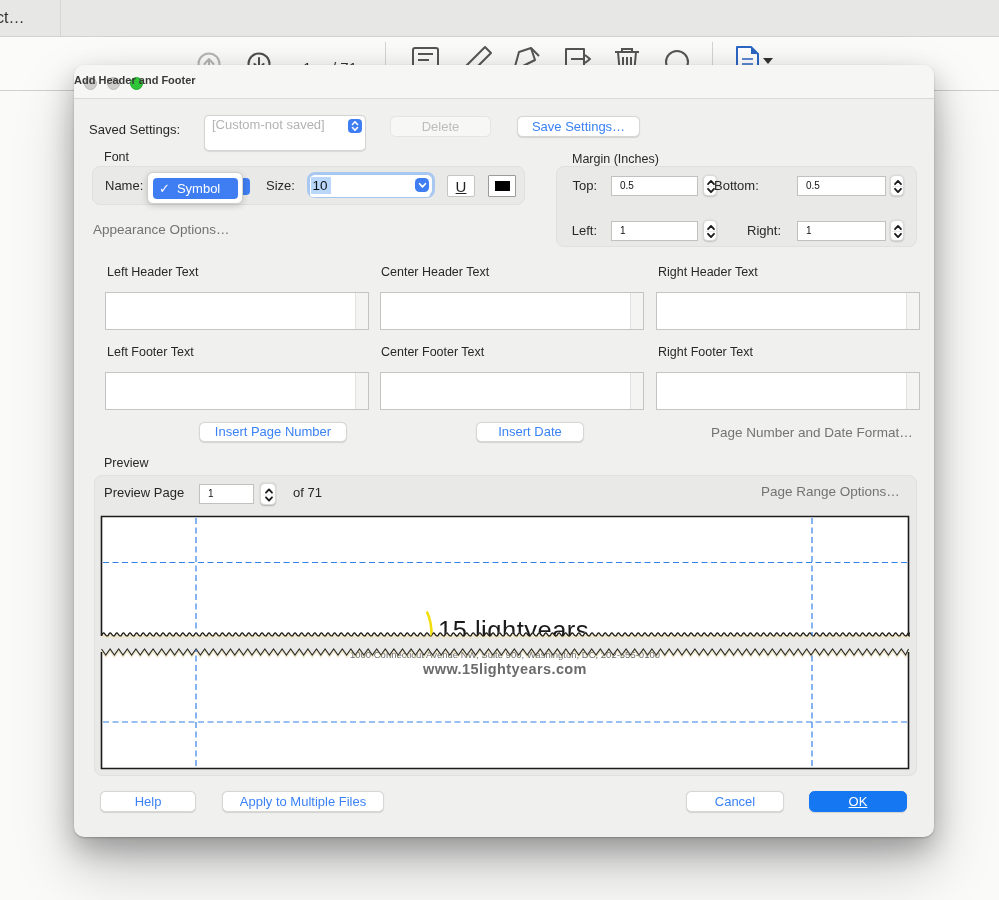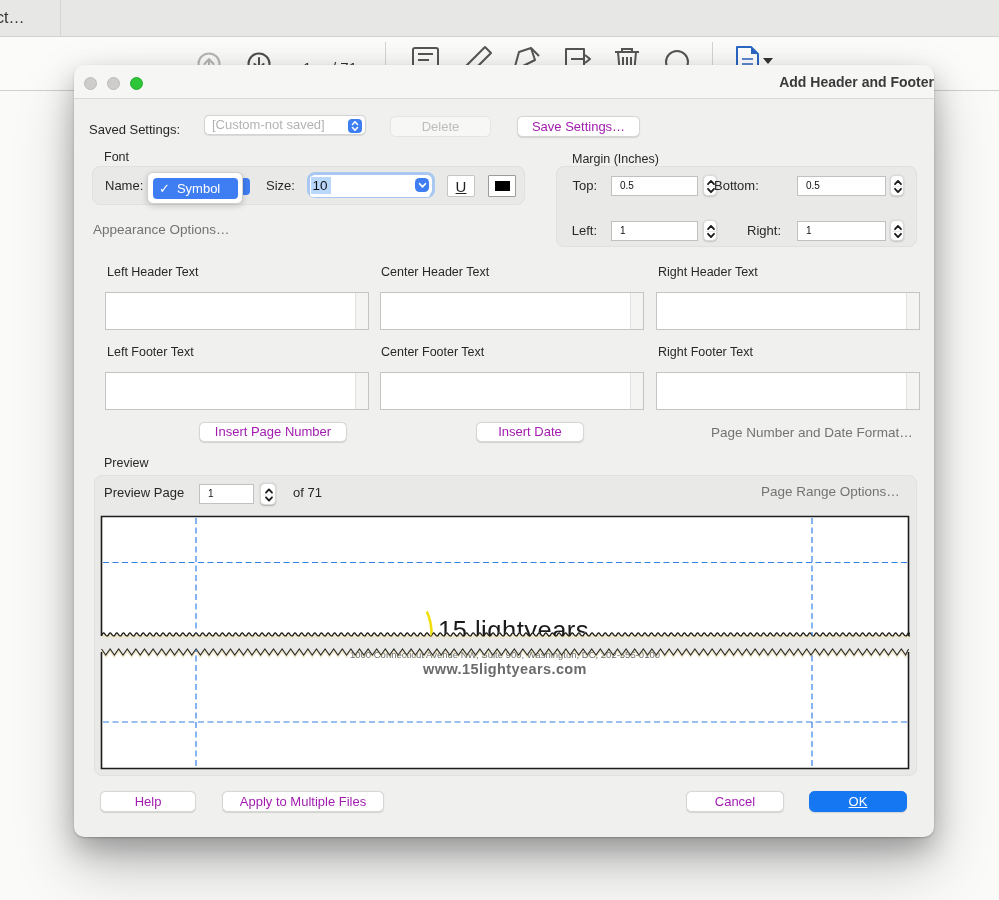--- a/index.html
+++ b/index.html
@@ -22,46 +22,46 @@
     background:#fbfbfa; border-bottom:1px solid #cfcfce; }
   #toolbar .num { position:absolute; top:22px; font-size:15px; color:#333; }
 
   
   #dlg { position:absolute; left:74px; top:65px; width:860px; height:772px;
     background:#f0f0ef; border-radius:10px;
     box-shadow:0 1px 2px rgba(0,0,0,.22), 0 12px 28px rgba(0,0,0,.26), 0 30px 60px rgba(0,0,0,.22);
     font-size:13px; color:#1e1e1e; }
   #titlebar { position:absolute; left:0; top:0; width:100%; height:34px;
     background:#f6f6f5; border-bottom:1px solid #d9d9d8; border-radius:10px 10px 0 0; }
-  #titlebar .t { position:absolute; width:100%; top:9px; text-align:right;
-    font-weight:bold; font-size:14px; color:#3a3a3a; }
+  #titlebar .t { position:absolute; width:100%; top:9px; text-align:left;
+    font-weight:bold; font-size:11px; color:#3a3a3a; }
   .light { position:absolute; top:11.5px; width:13px; height:13px; border-radius:50%; }
 
   .btn { position:absolute; background:#ffffff; border:1px solid #d6d6d5;
-    border-radius:5.5px; text-align:center; font-size:13px; color:#a21caf;
+    border-radius:5.5px; text-align:center; font-size:13px; color:#3b82f6;
     box-shadow:0 .5px 1px rgba(0,0,0,.12); height:21px; line-height:19px; }
   .btn.dis { background:#f7f7f6; border-color:#e4e4e3; color:#bdbdbc; box-shadow:none; }
   .btn.blue { background:#1577f2; border-color:#1577f2; color:#fff;text-decoration:underline; }
 
   .panel { position:absolute; background:#e9e9e8; border:1px solid #e0e0df; border-radius:8px; }
   .lbl { position:absolute; font-size:12.5px; color:#282828; }
   .field { position:absolute; background:#fff; border:1px solid #c2c1c0;
     font-size:10px; color:#111; }
   .link { position:absolute; color:#737373; font-size:13px; }
 
   
   .stepper { position:absolute; width:14px; height:21px; background:#fff;
     border-radius:4.5px; border:1px solid #d9d9d8; box-shadow:0 .5px 1.5px rgba(0,0,0,.25); }
 
   .tbox { position:absolute; background:#fff; border:1px solid #c5c4c3; height:38px; }
   .tbox .sb { position:absolute; right:0; top:0; width:13px; height:100%;
     background:#f4f4f3; border-left:1px solid #e2e2e1; }
 
   
-  #pop-saved { position:absolute; left:130px; top:50px; width:162px; height:20px;
+  #pop-saved { position:absolute; left:130px; top:50px; width:162px; height:36px;
     background:#fff; border:1px solid #d4d4d3; border-radius:5px;
     box-shadow:0 .5px 1px rgba(0,0,0,.1); color:#b4b3b2; font-size:13px; line-height:18px; }
   .bluecap { position:absolute; background:#3f7ef2; border-radius:4px; }
 </style>
 </head>
 <body>
 
 <div id="tabbar">
   <div id="tab-left"><span style="margin-left:-4px">ct…</span></div>
 </div>

